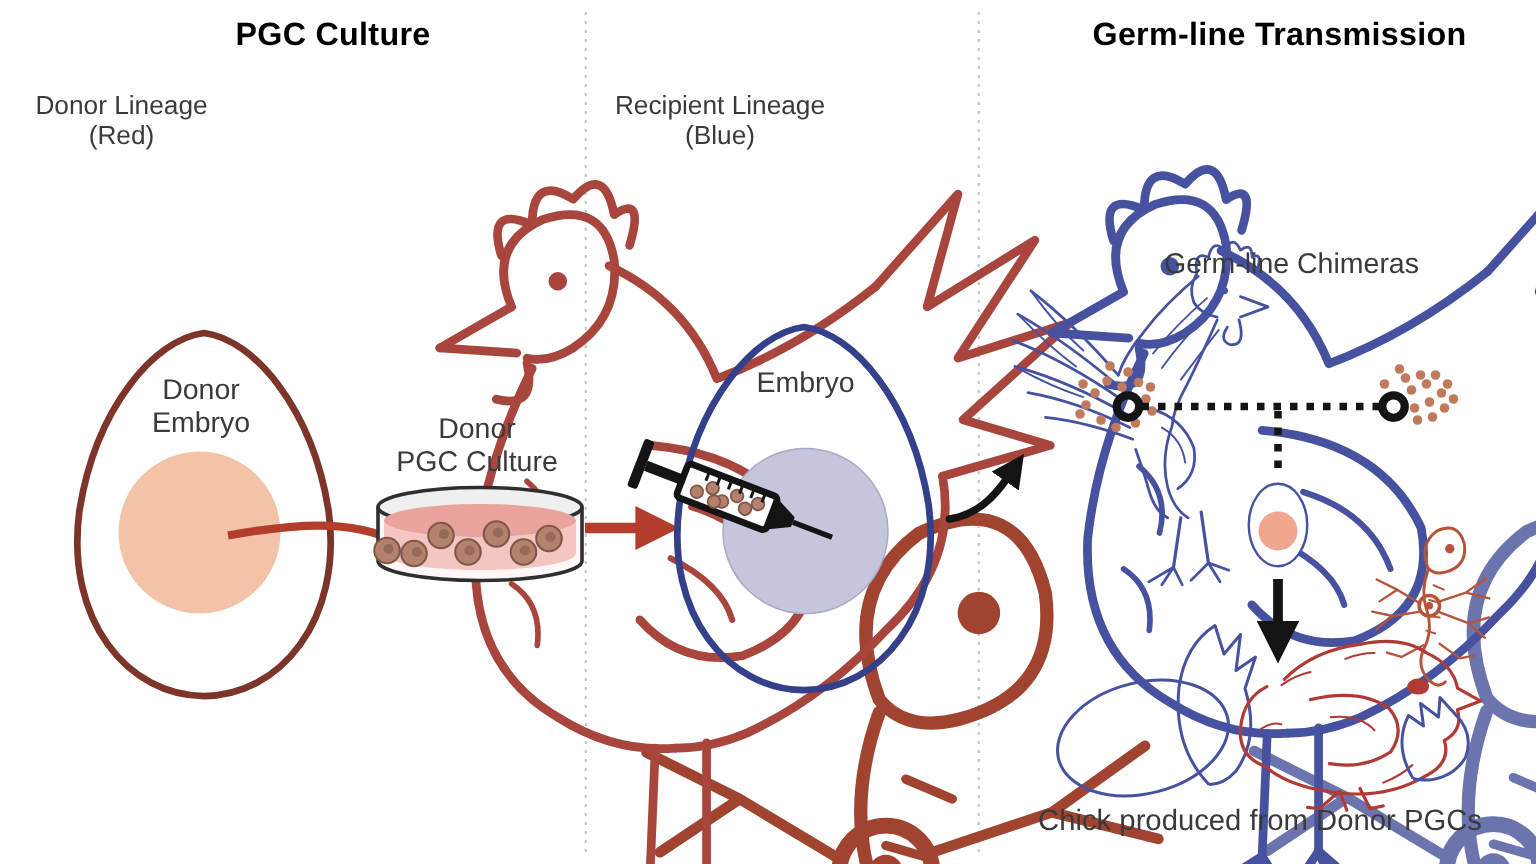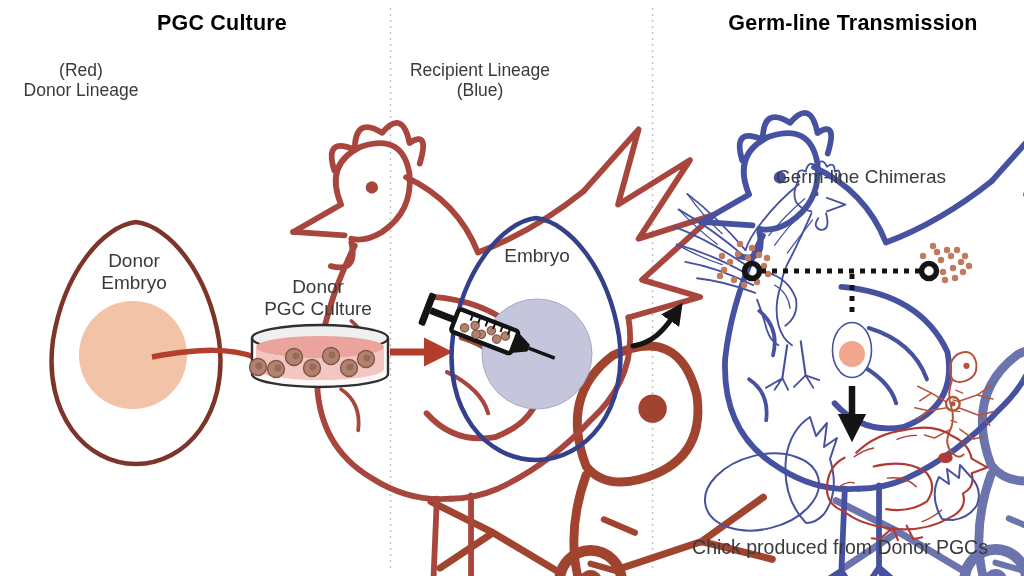--- a/index.html
+++ b/index.html
@@ -213,22 +213,22 @@
         <path d="M98,115 L84,127 M98,115 L103,128 M112,113 L119,127 M119,127 L128,125 M84,127 L76,126"></path>
       </g>
     </g>
     <path d="M942,519 Q929,497 939,477 L949,484 L947,469 L959,478 L960,465 L970,476 Q983,489 977,505 Q969,518 953,520 Q946,520 942,519" fill="none" stroke="var(--line-blue,#4652a0)" stroke-width="2" stroke-linejoin="round"></path>
   </svg>
 
   <div class="hdr" style="left:57px;top:11px;width:330px;">PGC Culture</div>
   <div class="hdr" style="left:668px;top:11px;width:370px;">Germ-line Transmission</div>
 
   <div class="txt lab-sm" style="left:0px;top:60px;width:162px;">
+    <div>Donor Lineage</div>
     <div>(Red)</div>
-    <div>Donor Lineage</div>
   </div>
 
   <div class="txt lab-md" style="left:69px;top:250px;width:130px;">
     <div>Donor</div>
     <div>Embryo</div>
   </div>
 
   <div class="txt lab-md" style="left:238px;top:276px;width:160px;">
     <div>Donor</div>
     <div>PGC Culture</div>

